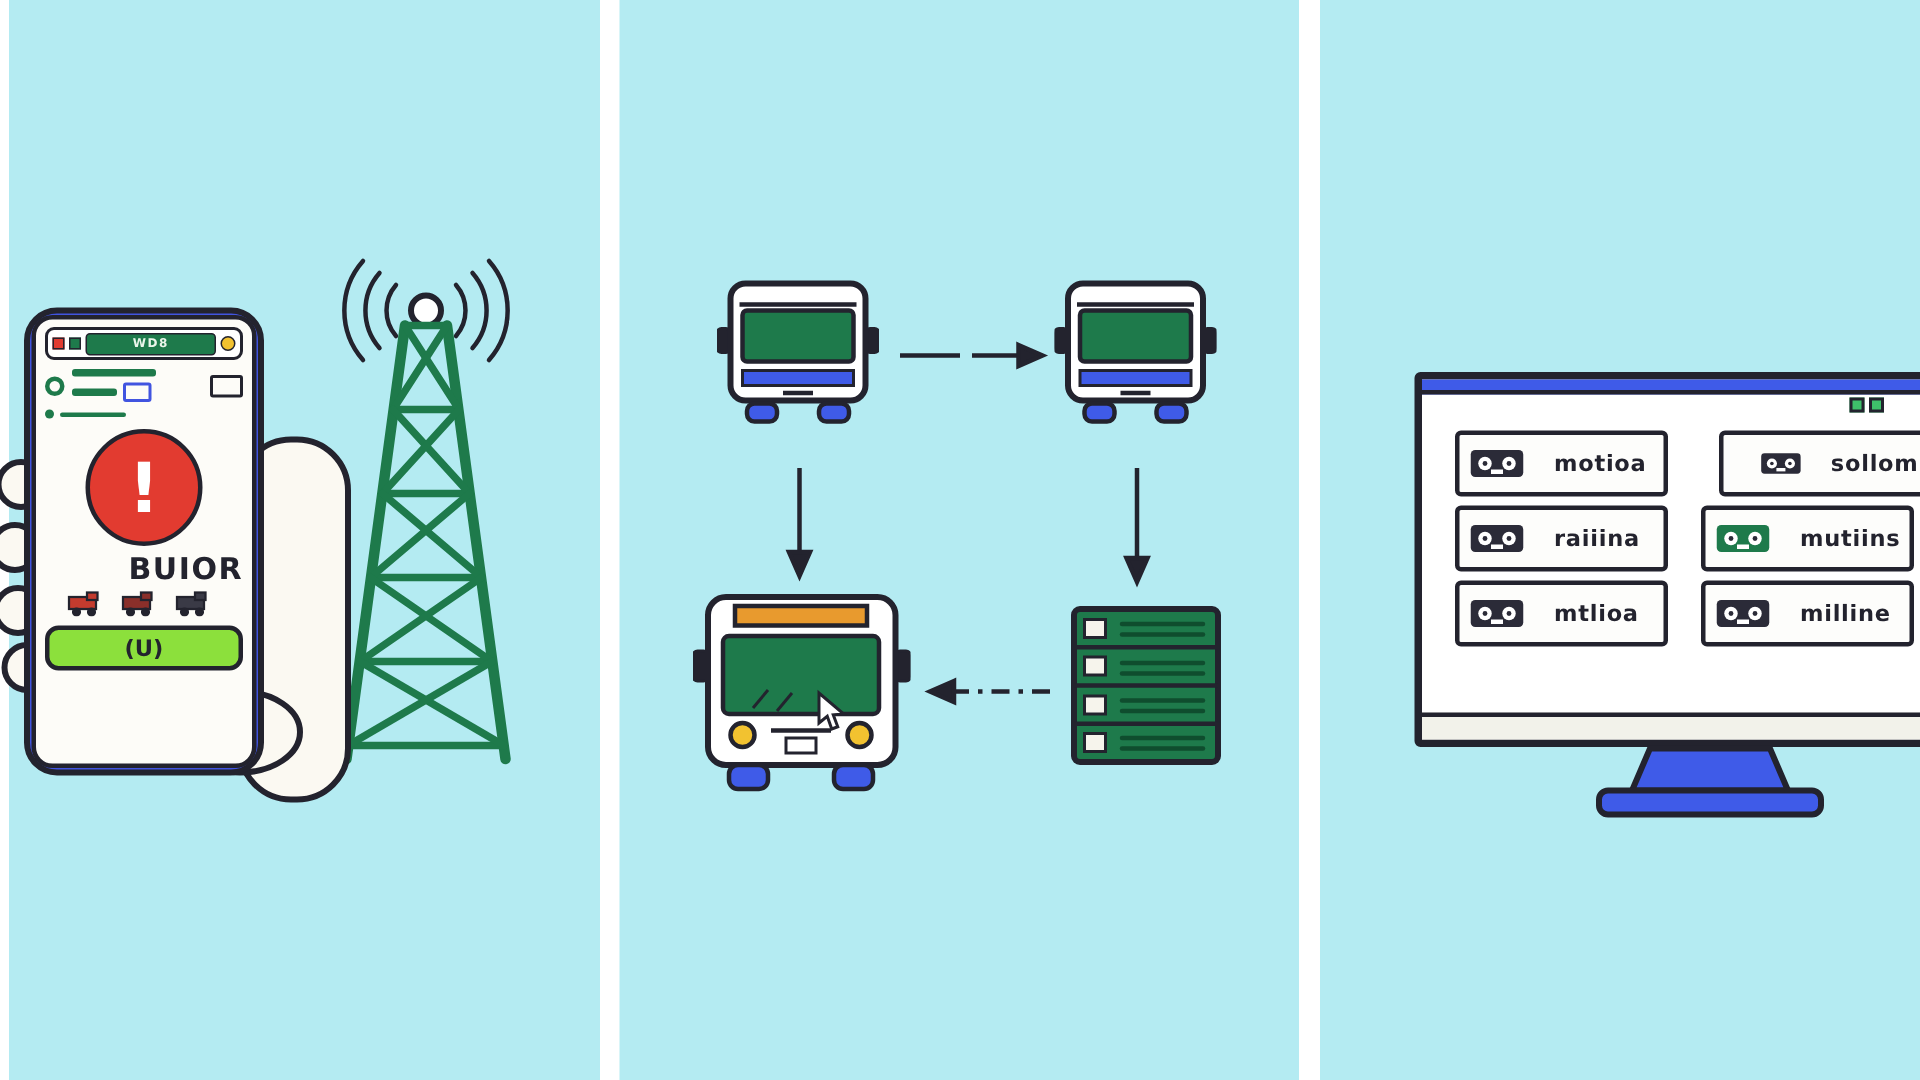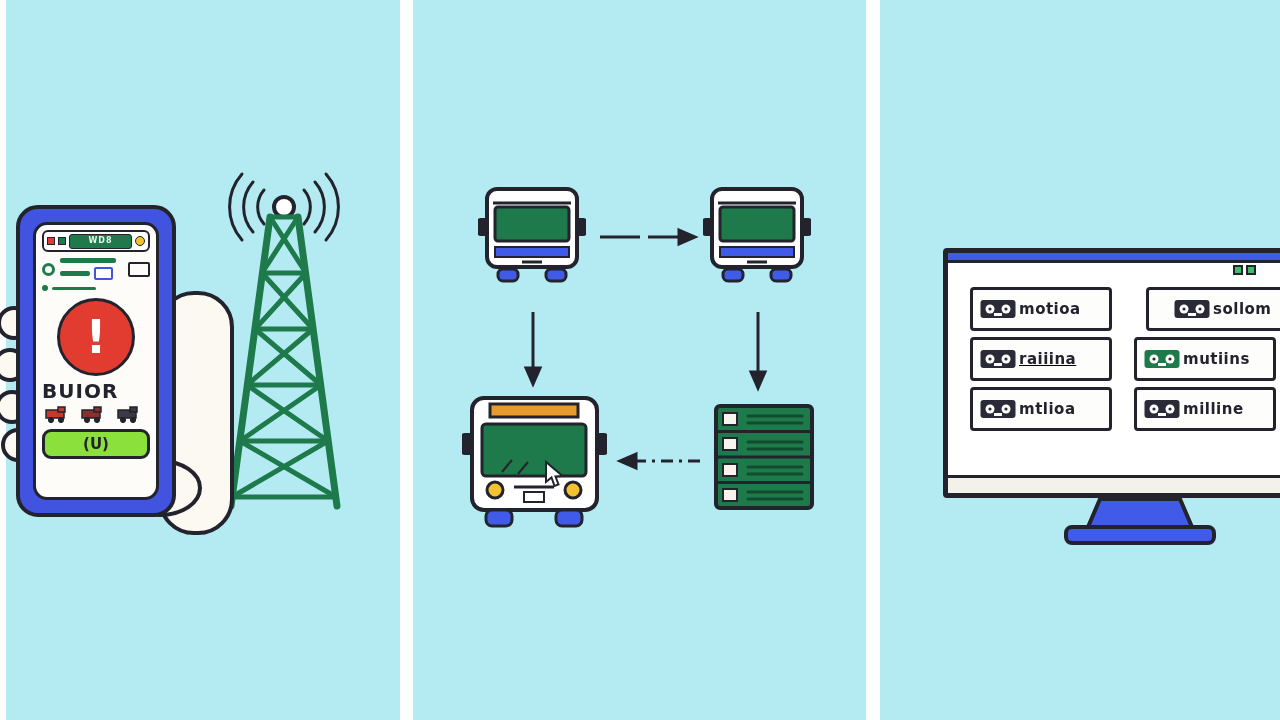--- a/index.html
+++ b/index.html
@@ -10,21 +10,21 @@
   .panel-mid{left:413px;width:453px;}
   .panel-right{left:880px;width:400px;}
 
   .abs{position:absolute;}
 
   
   .tower{left:203px;top:168px;width:152px;height:352px;}
   .hand{left:-6px;top:253px;width:245px;height:300px;}
 
   .phone{left:10px;top:205px;width:160px;height:312px;background:#4154e0;
-         border:4px solid #23232e;border-radius:22px;padding:13px;box-sizing:border-box;z-index:3;}
+         border:4px solid #23232e;border-radius:22px;padding:1px;box-sizing:border-box;z-index:3;}
   .phone-bezel{width:100%;height:100%;background:#fdfcf8;border:3px solid #23232e;border-radius:14px;
                padding:5px 6px 14px 6px;box-sizing:border-box;}
   .screen{width:100%;height:100%;display:flex;flex-direction:column;}
   .statusbar{height:22px;border:2px solid #23232e;border-radius:6px;background:#fff;
              display:flex;align-items:center;gap:3px;padding:2px 3px;box-sizing:border-box;}
   .sq{width:8px;height:8px;border:1px solid #23232e;box-sizing:border-box;}
   .sq.red{background:#e23b30;} .sq.green{background:#1e7a4b;}
   .status-pill{flex:1;height:13px;background:#1e7a4b;border:1px solid #23232e;border-radius:3px;
                color:#eaf5ea;font-size:8px;line-height:11px;text-align:center;overflow:hidden;
                letter-spacing:1px;font-weight:bold;}
@@ -37,21 +37,21 @@
   .bar.b1{width:56px;} .bar-line{display:flex;align-items:center;gap:4px;}
   .bar.b2{width:30px;}
   .chip{width:15px;height:9px;border:2px solid #4154e0;border-radius:2px;}
   .meter{width:18px;height:11px;border:2px solid #23232e;border-radius:2px;}
   .dot-row{display:flex;align-items:center;gap:4px;margin-top:5px;}
   .gdot{width:6px;height:6px;border-radius:50%;background:#1e7a4b;}
   .gline{width:44px;height:3px;background:#1e7a4b;border-radius:2px;}
   .error-circle{width:72px;height:72px;border-radius:50%;background:#e23b30;border:3px solid #23232e;
                 margin:7px auto 0 auto;display:flex;align-items:center;justify-content:center;
                 color:#fff;font-size:46px;font-weight:bold;line-height:1;}
-  .error-text{text-align:left;font-size:20px;font-weight:bold;color:#23232e;letter-spacing:1px;
+  .error-text{text-align:right;font-size:20px;font-weight:bold;color:#23232e;letter-spacing:1px;
               margin-top:3px;}
   .vehicles{display:flex;justify-content:center;margin-top:2px;}
   .action-btn{margin-top:6px;height:30px;background:#8ce03c;border:3px solid #23232e;border-radius:9px;
               display:flex;align-items:center;justify-content:center;font-size:15px;font-weight:bold;
               color:#23232e;box-sizing:border-box;}
 
   
   .bus-small-1{left:65px;top:183px;width:108px;height:102px;}
   .bus-small-2{left:290px;top:183px;width:108px;height:102px;}
   .bus-big{left:49px;top:392px;width:145px;height:142px;}
@@ -61,25 +61,25 @@
   
   .dash-title{left:70px;top:210px;width:320px;font-size:25px;font-weight:bold;color:#23232e;
               letter-spacing:2px;white-space:nowrap;}
   .dash-title .accent{color:#e8b63a;}
   .monitor{left:63px;top:248px;width:352px;height:250px;background:#ffffff;border:5px solid #23232e;
            border-radius:4px;box-sizing:border-box;}
   .monitor-top{height:7px;background:#3f5be8;border-bottom:3px solid #23232e;}
   .badge{position:absolute;top:12px;right:34px;display:flex;gap:3px;}
   .badge .bsq{width:10px;height:10px;background:#3ec06a;border:2px solid #23232e;box-sizing:border-box;}
   .card{position:absolute;width:142px;height:44px;border:3px solid #23232e;border-radius:4px;
-        background:#fdfdfb;display:flex;align-items:center;gap:2px;padding:0 6px;box-sizing:border-box;}
+        background:#fdfdfb;display:flex;align-items:center;gap:19px;padding:0 6px;box-sizing:border-box;}
   .card-label{font-size:15px;font-weight:bold;color:#23232e;letter-spacing:0.5px;}
   .cass-body{fill:#2b2b38;} .card.alt .cass-body{fill:#1e7a4b;} .cass-dot{fill:#2b2b38;}
   .c00{left:22px;top:34px;} .c01{left:198px;top:34px;padding-left:24px;}
-  .c10{left:22px;top:84px;text-decoration:underline;} .c11{left:186px;top:84px;}
+  .c10{left:22px;top:84px;} .c11{left:186px;top:84px;}
   .c20{left:22px;top:134px;} .c21{left:186px;top:134px;}
   .monitor-bottom{position:absolute;left:0;right:0;bottom:0;height:15px;background:#f2f2ea;
                   border-top:3px solid #23232e;}
   .stand{left:160px;top:497px;width:200px;height:52px;}
 </style>
 </head>
 <body>
 
 <div class="scene">
 

